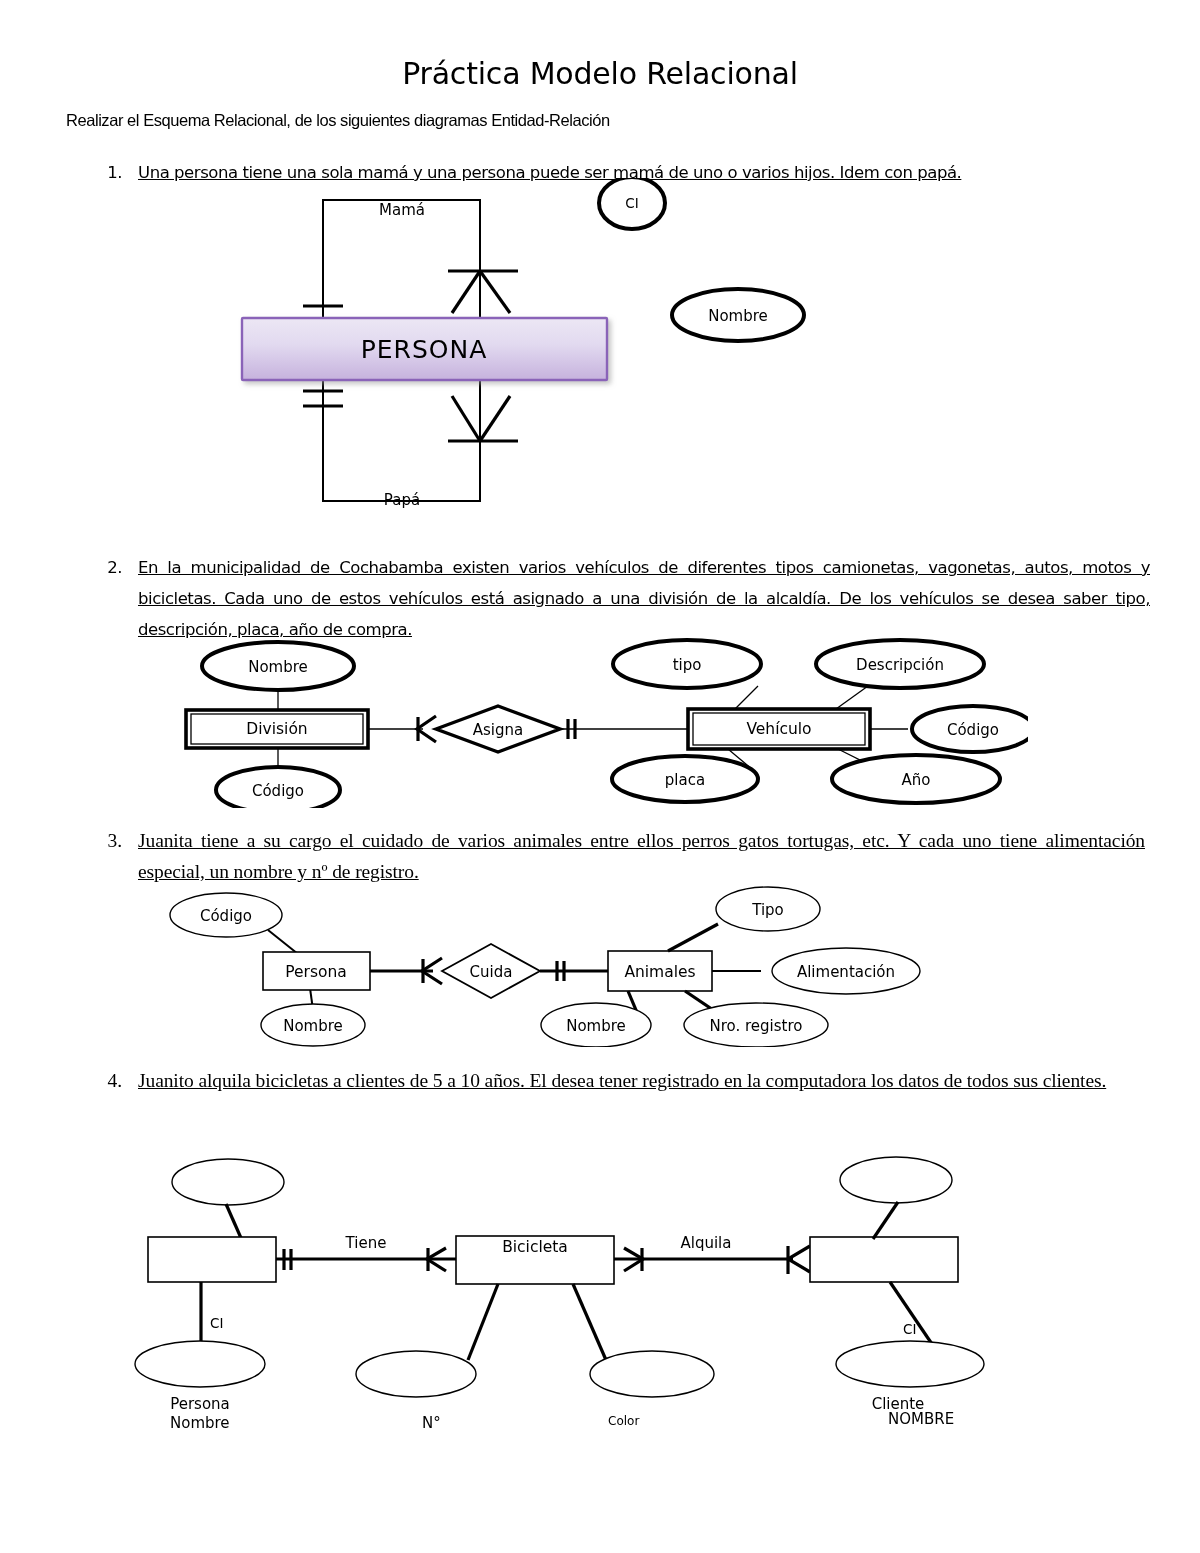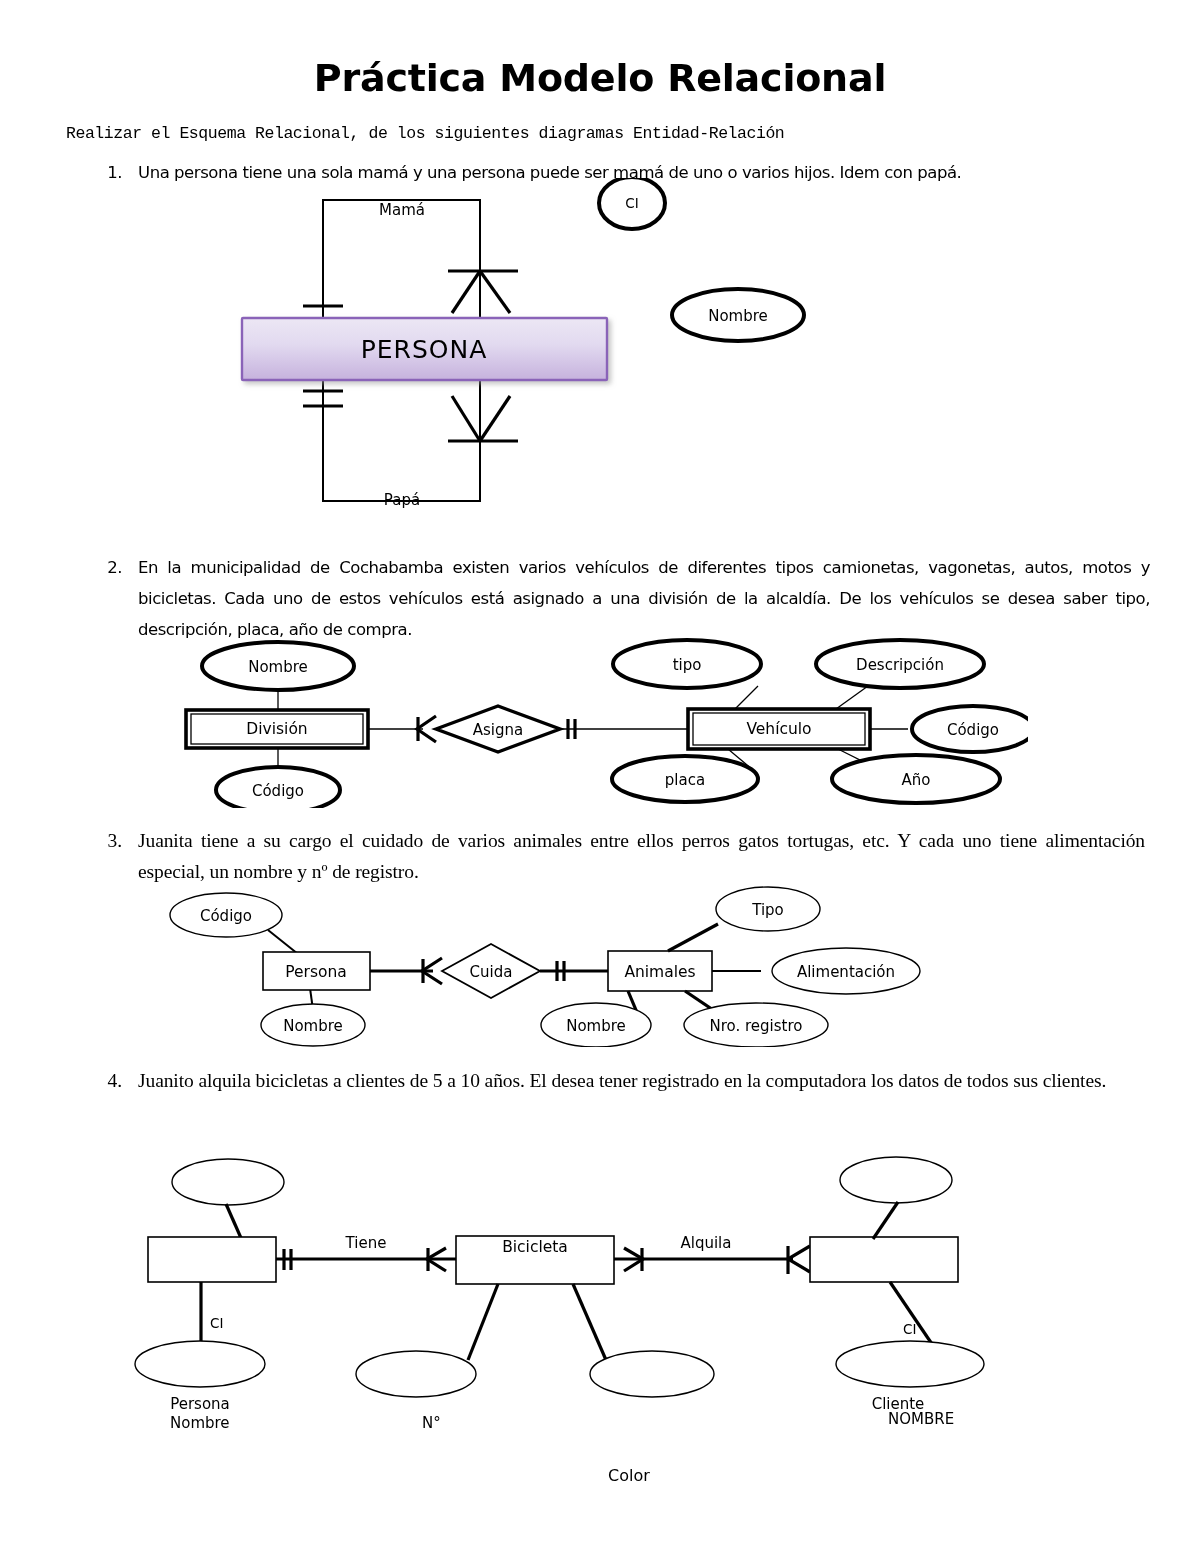--- a/index.html
+++ b/index.html
@@ -15,48 +15,49 @@
     color: #000000;
     overflow: hidden;
   }
 
   
   #doc-title {
     position: absolute;
     left: 0; top: 56px;
     width: 1200px;
     text-align: center;
-    font-size: 38px;
-    font-weight: bold;
+    font-size: 30px;
+    font-weight: normal;
     letter-spacing: -0.2px;
     font-family: "DejaVu Sans", sans-serif;
   }
   #intro-line {
     position: absolute;
-    left: 66px; top: 124px;
+    left: 66px; top: 111px;
     font-size: 16.5px;
-    font-family: Liberation Mono, monospace;
+    font-family: Liberation Sans, sans-serif;
     letter-spacing: -0.45px;
   }
 
   .numbered-item {
     position: absolute;
     display: flex;
     align-items: flex-start;
   }
   .num-marker {
     width: 38px;
     flex: 0 0 38px;
     text-align: right;
     padding-right: 16px;
     box-sizing: border-box;
   }
   .item-body {
     flex: 1;
     text-align: justify;
+    text-decoration: underline;
   }
 
   
   .sans-item {
     font-family: "DejaVu Sans", sans-serif;
     font-size: 16.5px;
     line-height: 31px;
     letter-spacing: -0.45px;
   }
   
@@ -324,14 +325,14 @@
     <line class="ln thick" x1="762" y1="140" x2="808" y2="208"></line>
     <text class="lbl-sm" x="775" y="192">CI</text>
 
     <ellipse class="ell-thin" cx="782" cy="222" rx="74" ry="23"></ellipse>
     <text class="lbl" x="770" y="267" text-anchor="middle">Cliente</text>
   </svg>
 </div>
 
 <div style="position:absolute; left:170px; top:1414px; font-size:15px; font-family:'DejaVu Sans',sans-serif;">Nombre</div>
 <div style="position:absolute; left:422px; top:1414px; font-size:15px; font-family:'DejaVu Sans',sans-serif;">N°</div>
-<div style="position:absolute; left:608px; top:1466px; font-size:16px; font-family:'DejaVu Sans',sans-serif;">Color</div>
+<div style="position:absolute; left:608px; top:1414px; font-size:12px; font-family:'DejaVu Sans',sans-serif;">Color</div>
 <div style="position:absolute; left:888px; top:1410px; font-size:15px; font-family:'DejaVu Sans',sans-serif;">NOMBRE</div>
 
 </body></html>

